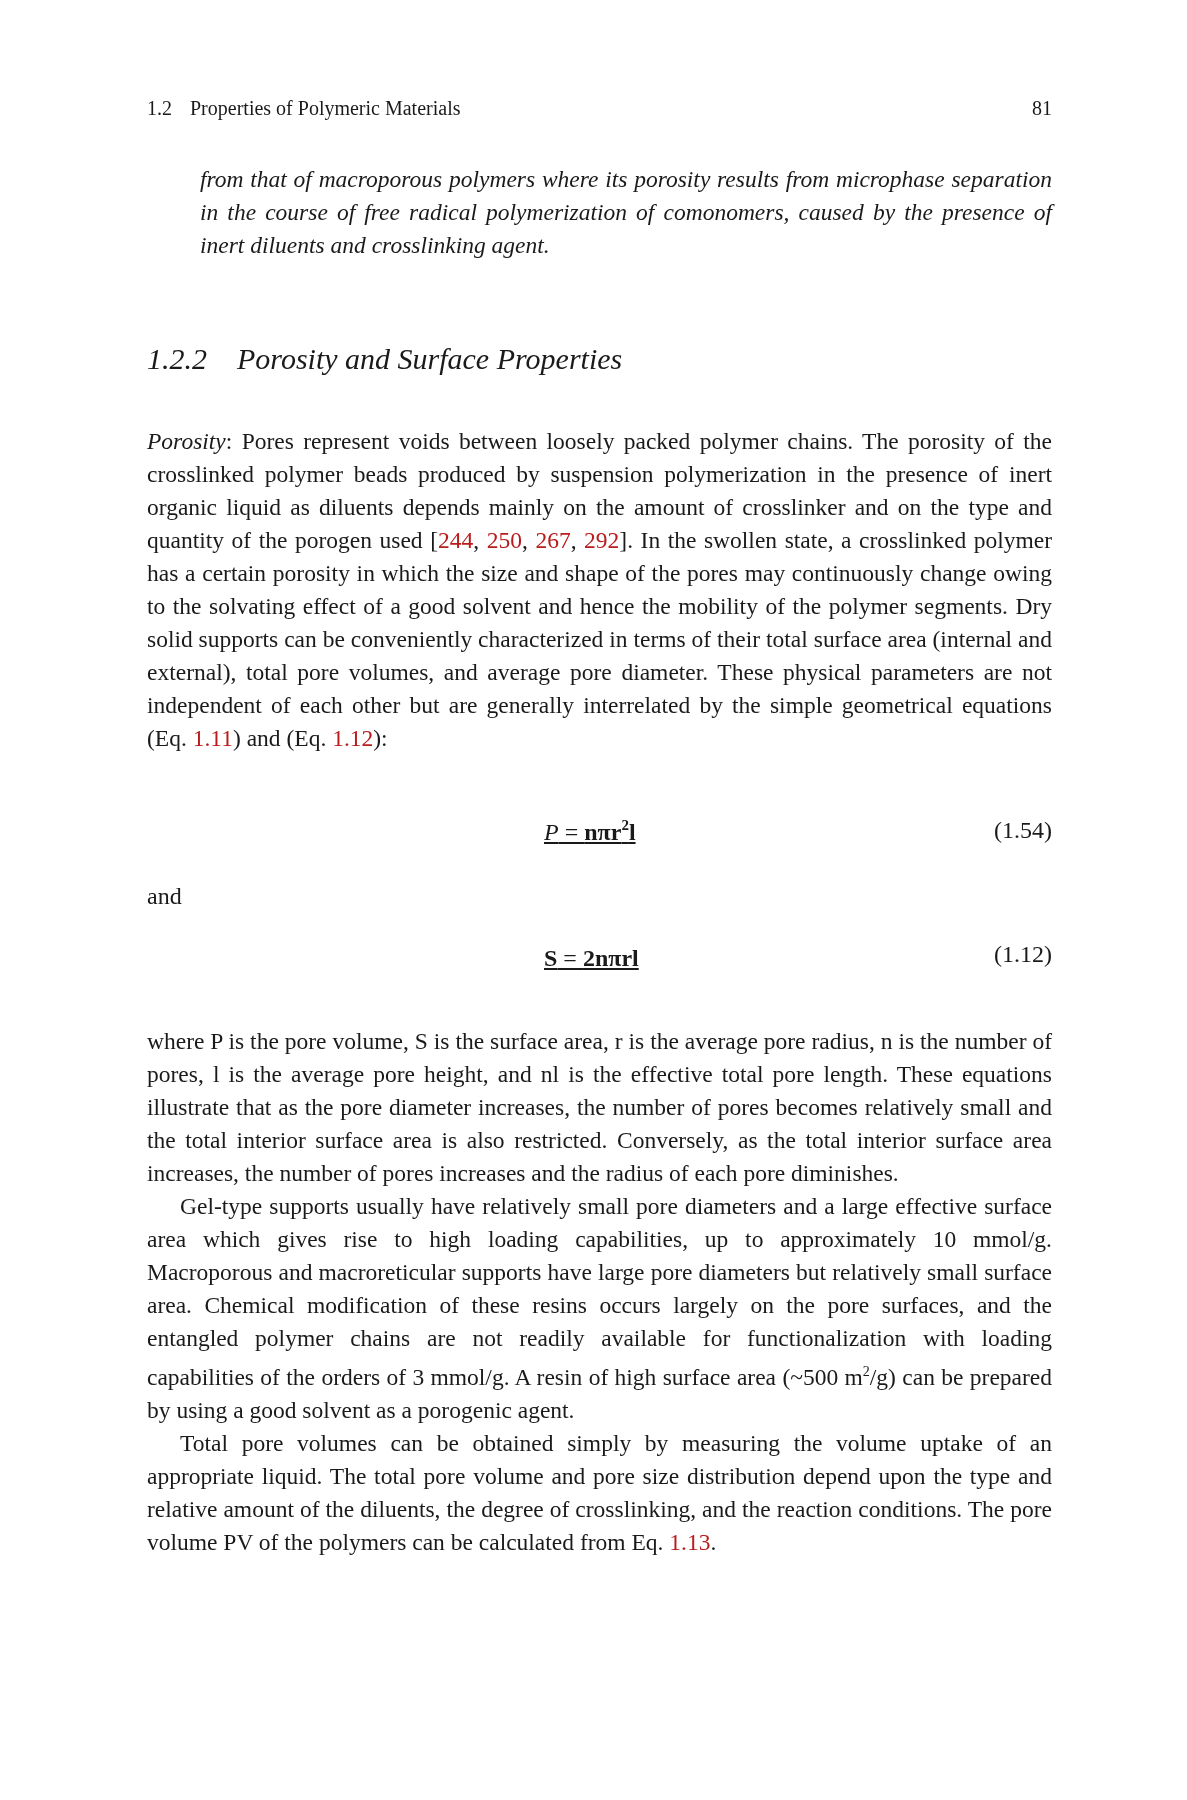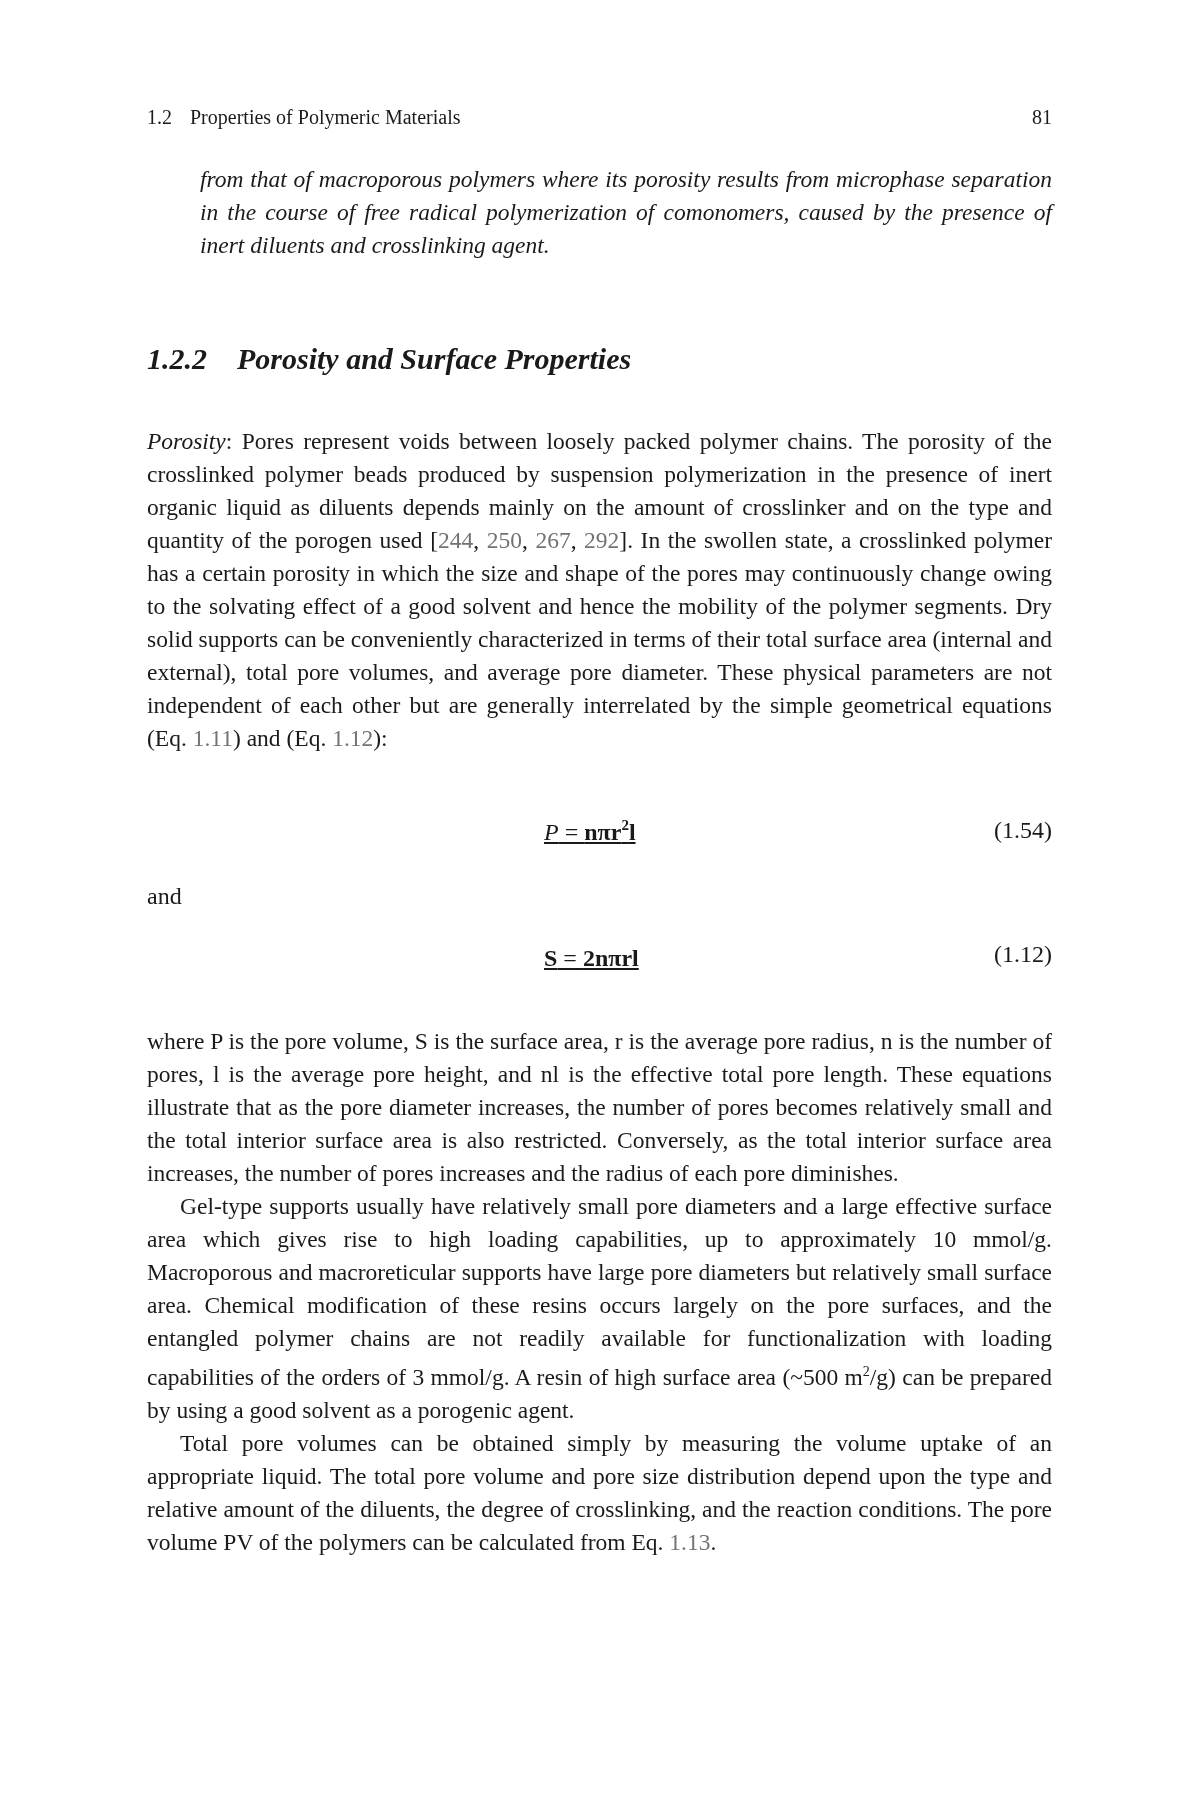--- a/index.html
+++ b/index.html
@@ -2,34 +2,34 @@
 <html><head>
 <meta charset="utf-8">
 <style>
   html, body { margin: 0; padding: 0; background: #ffffff; }
   body {
     width: 1187px; height: 1800px; position: relative; overflow: hidden;
     font-family: "Liberation Serif", "DejaVu Serif", serif;
     color: #1a1a1a;
   }
   .running-head {
-    position: absolute; left: 147px; top: 106px; width: 905px;
+    position: absolute; left: 147px; top: 97px; width: 905px;
     font-size: 20px; display: flex; justify-content: space-between;
   }
   .running-head .sec-num { margin-right: 18px; }
   .block { position: absolute; left: 147px; width: 905px; font-size: 23.5px; line-height: 33px; text-align: justify; }
   .indent-block { left: 200px; width: 852px; }
   .heading {
     position: absolute; left: 147px; top: 342px; font-size: 30px;
-    font-weight: bold; font-style: italic;
+    font-weight: normal; font-style: italic;
   }
   .heading .num { margin-right: 30px; }
   p { margin: 0; }
   .para-indent { text-indent: 33px; }
-  a.ref { color: #737373; text-decoration: none; }
+  a.ref { color: #b91c1c; text-decoration: none; }
   .eq {
     position: absolute; left: 147px; width: 905px; font-size: 24px; height: 34px;
   }
   .eq .expr { position: absolute; left: 397px; white-space: nowrap; text-decoration: underline; }
   .eq .label { position: absolute; right: 0; }
   .eq b { font-weight: bold; }
   .eq sup { font-size: 15px; vertical-align: 10px; font-weight: bold; }
   .and-line { position: absolute; left: 147px; top: 883px; font-size: 24px; }
 </style>
 </head>

